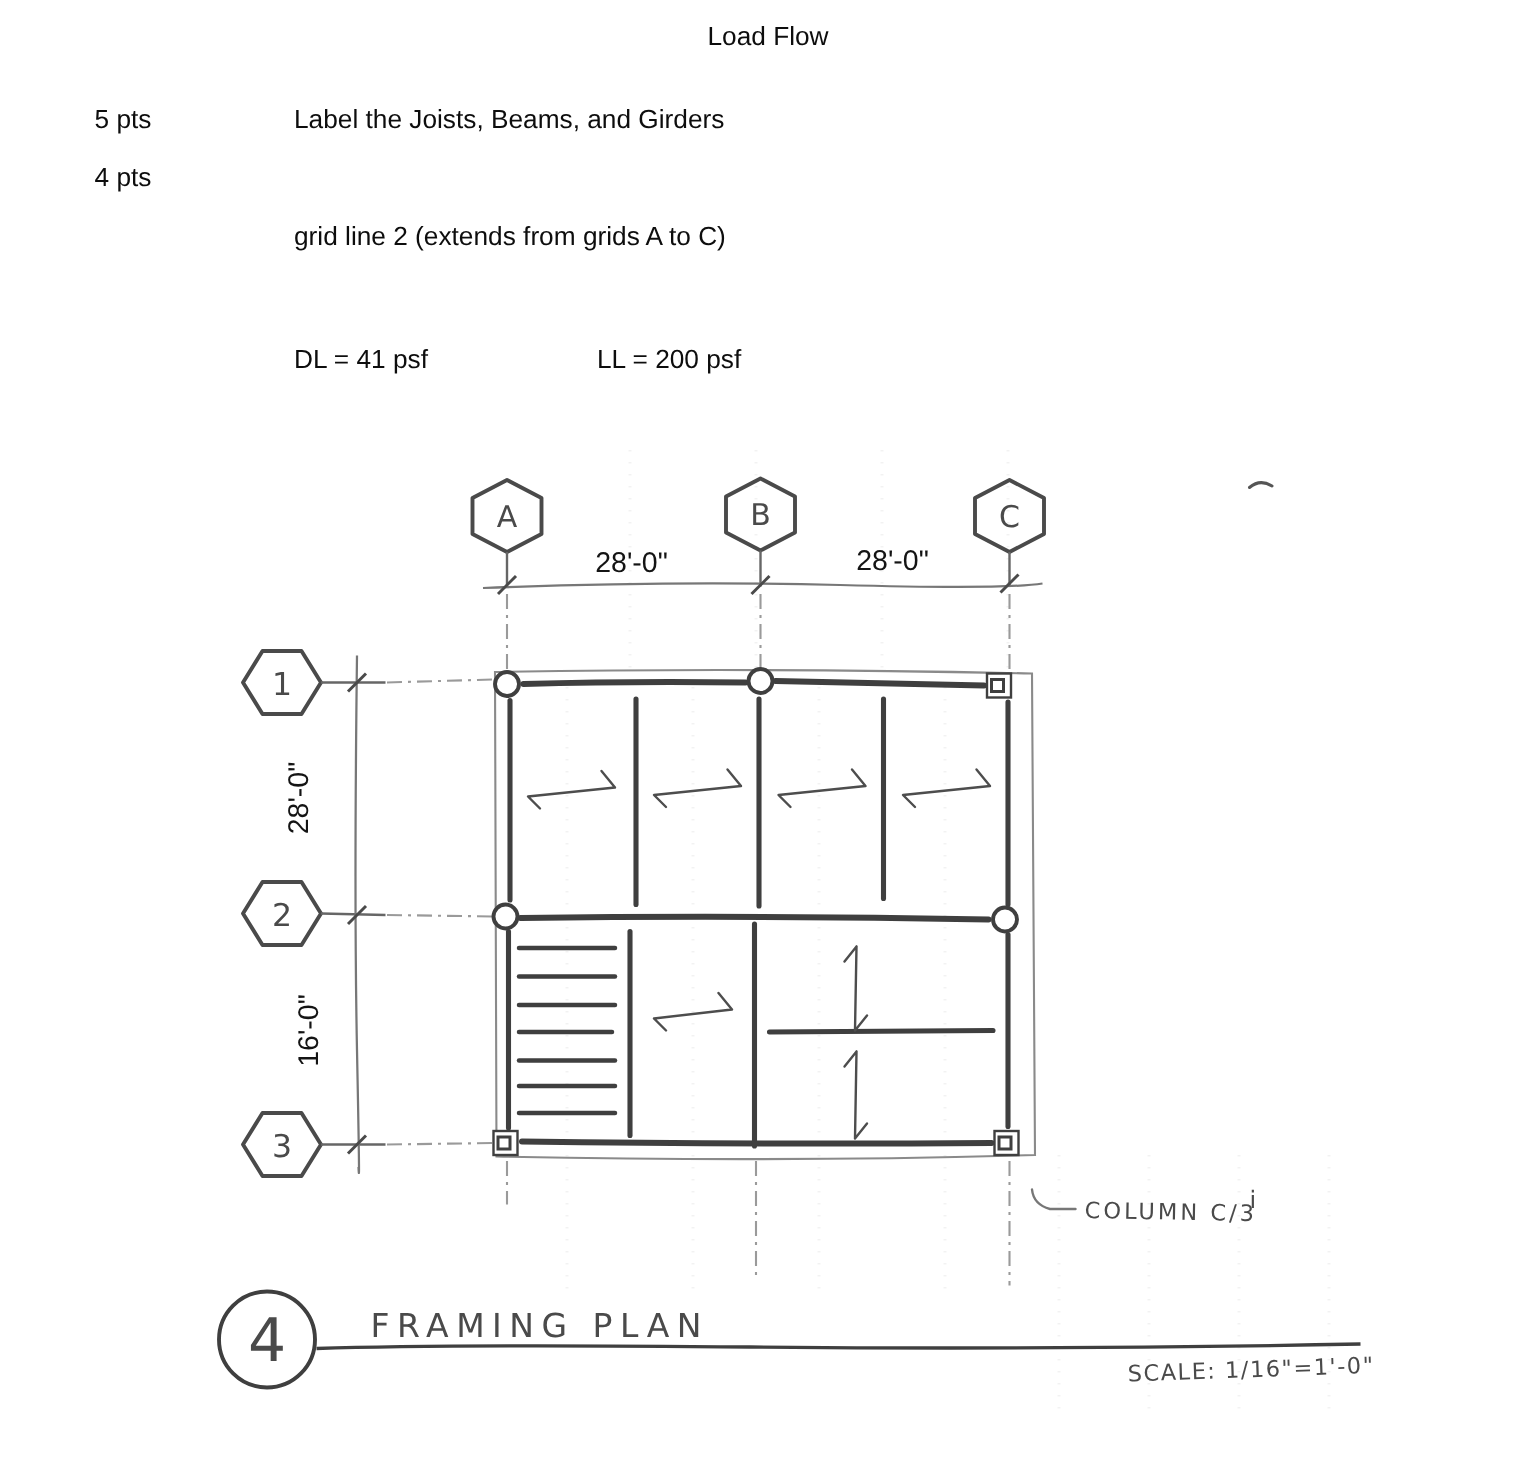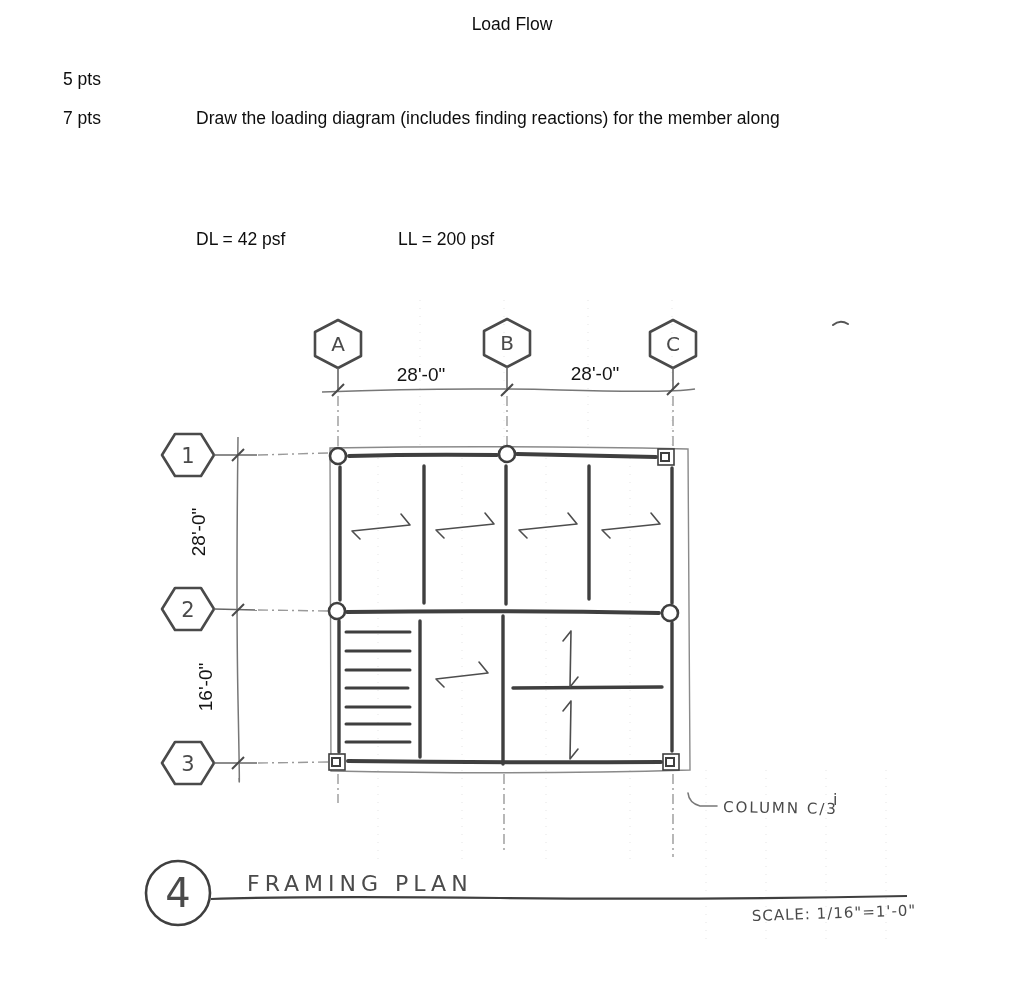--- a/index.html
+++ b/index.html
@@ -10,23 +10,24 @@
   svg{position:absolute;left:0;top:0;}
   .hand{font-family:"DejaVu Sans",sans-serif;fill:#4a4a4a;}
 </style>
 </head>
 <body>
 
 <div class="page">
 
   <div class="typed title">Load Flow</div>
   <div class="typed" style="left:63px;top:68px">5 pts</div>
-  <div class="typed" style="left:63px;top:107px">7 pts</div>
-  <div class="typed" style="left:196px;top:107px">Draw the loading diagram (includes finding reactions) for the member along</div>
-  <div class="typed" style="left:196px;top:228px">DL = 42 psf</div>
+  <div class="typed" style="left:196px;top:68px">Label the Joists, Beams, and Girders</div>
+  <div class="typed" style="left:63px;top:107px">4 pts</div>
+  <div class="typed" style="left:196px;top:146px">grid line 2 (extends from grids A to C)</div>
+  <div class="typed" style="left:196px;top:228px">DL = 41 psf</div>
   <div class="typed" style="left:398px;top:228px">LL = 200 psf</div>
 
   <svg width="1024" height="989" viewBox="0 0 1024 989">
 
     <g stroke="rgba(0,0,0,0.05)" stroke-width="2" stroke-dasharray="1 7">
       <line x1="420" y1="300" x2="420" y2="445"></line>
         <line x1="504" y1="300" x2="504" y2="445"></line>
       <line x1="588" y1="300" x2="588" y2="445"></line>
         <line x1="672" y1="300" x2="672" y2="445"></line>
       <line x1="378" y1="458" x2="378" y2="860"></line>

